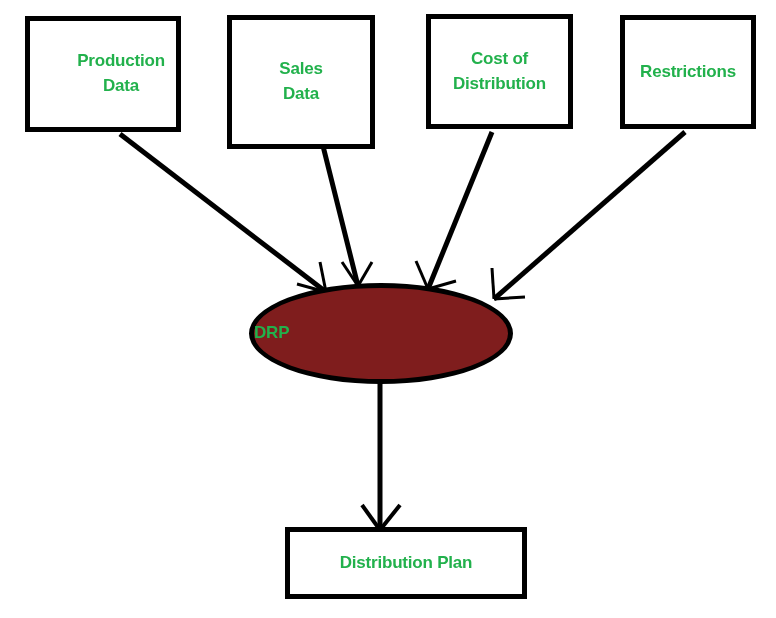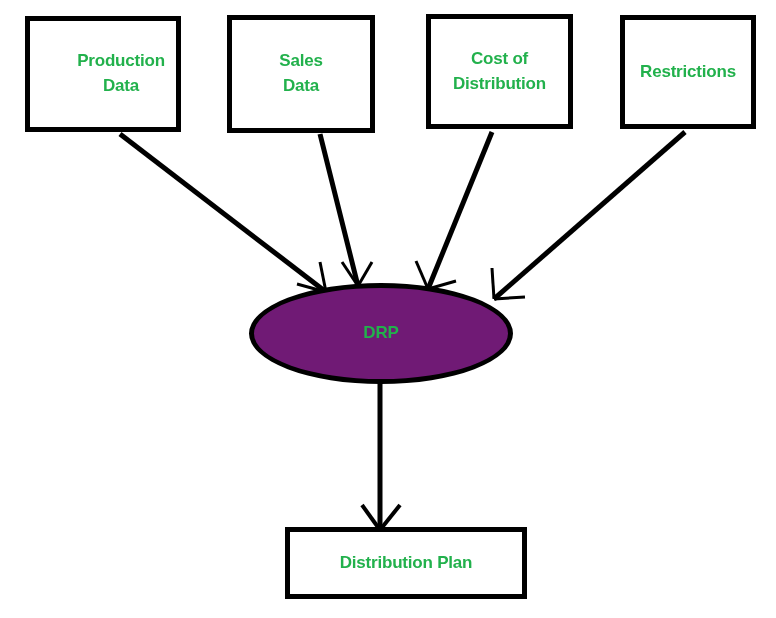--- a/index.html
+++ b/index.html
@@ -45,33 +45,32 @@
     white-space: pre-line;
     letter-spacing: -0.2px;
   }
   .node-label.no-wrap {
     white-space: nowrap;
     text-align: center;
   }
   .node-ellipse {
     position: absolute;
     box-sizing: border-box;
-    background: #701a75;
+    background: #7f1d1d;
     border: 5px solid #000000;
     border-radius: 50%;
     display: flex;
     align-items: center;
-    justify-content: center;
     z-index: 3;
   }
   .node-ellipse .node-label {
     font-size: 17px;
   }
   #box-production { left: 25px;  top: 16px; width: 156px; height: 116px; padding-left: 36px; }
-  #box-sales      { left: 227px; top: 15px; width: 148px; height: 118px; }
+  #box-sales      { left: 227px; top: 15px; width: 148px; height: 134px; }
   #box-cost       { left: 426px; top: 14px; width: 147px; height: 115px; }
   #box-restrict   { left: 620px; top: 15px; width: 136px; height: 114px; }
   #box-restrict .node-label { overflow: visible; }
   #ellipse-drp    { left: 249px; top: 283px; width: 264px; height: 101px; }
   #box-plan       { left: 285px; top: 527px; width: 242px; height: 72px; }
 </style>
 </head>
 <body>
 
 <div id="canvas">

